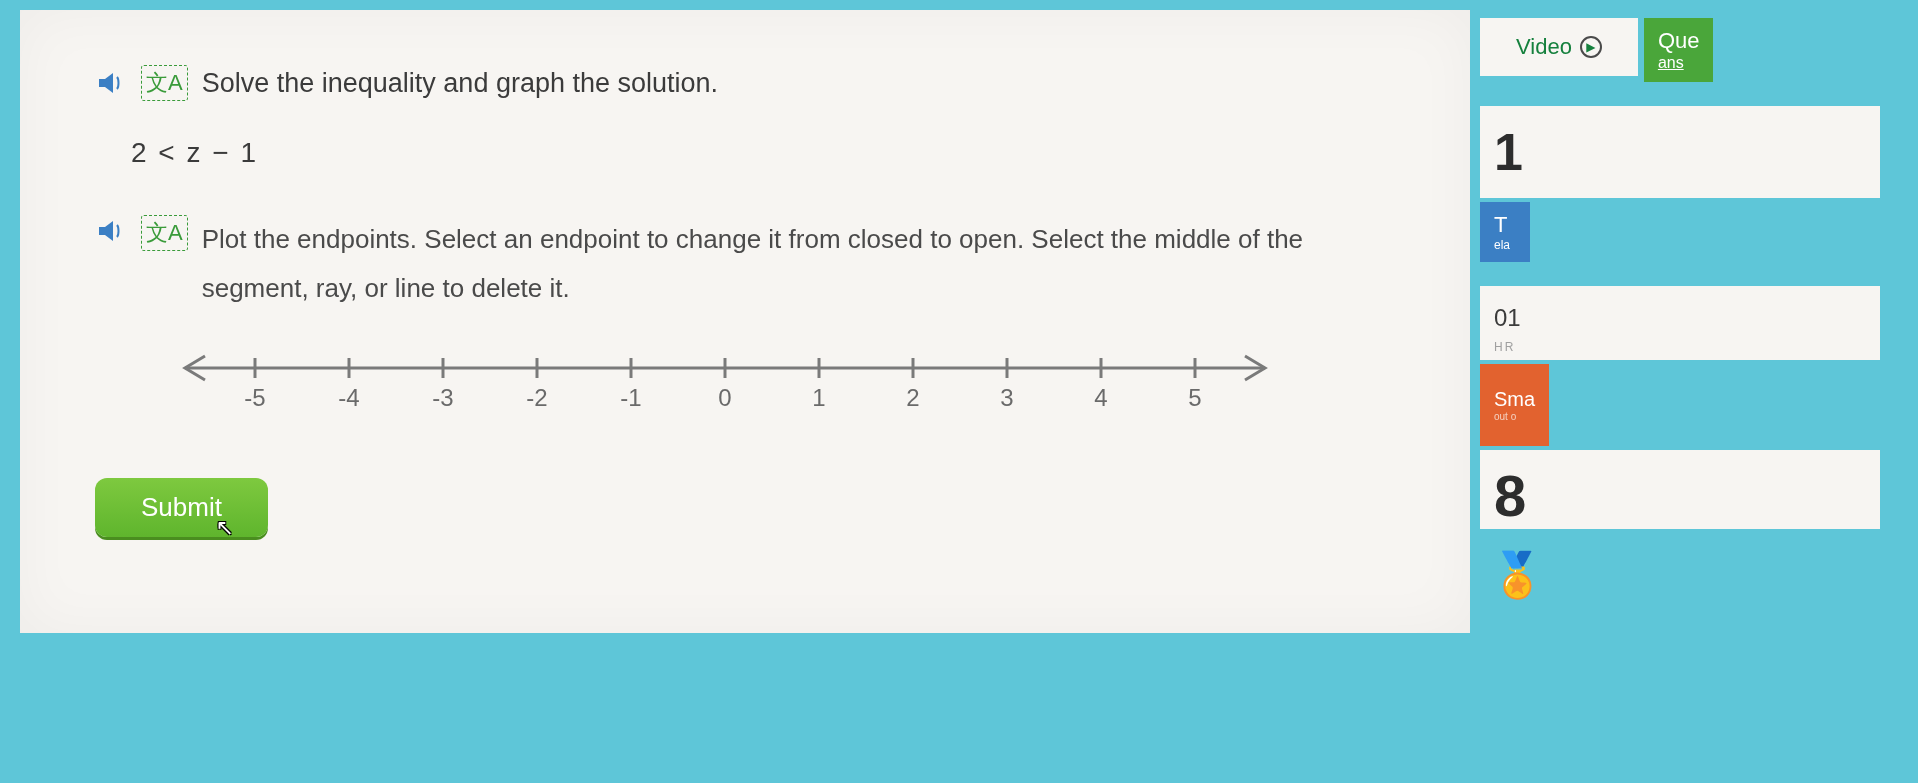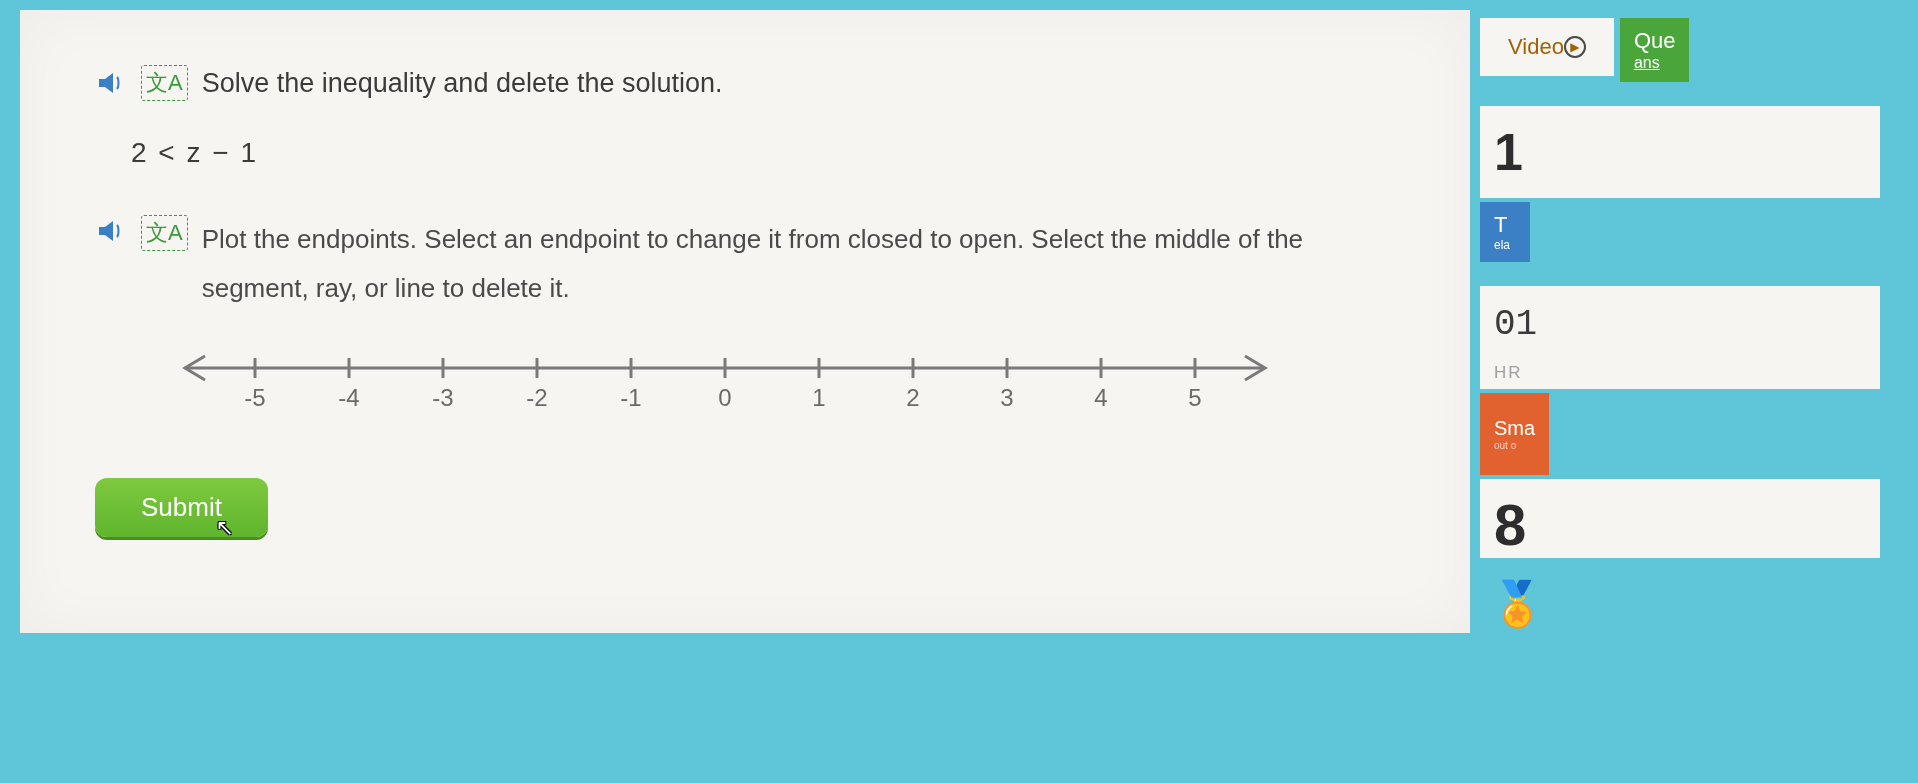--- a/index.html
+++ b/index.html
@@ -78,25 +78,26 @@
       color: #ffffff;
       text-shadow: 1px 1px 0 #000, -1px -1px 0 #000, 1px -1px 0 #000, -1px 1px 0 #000;
     }
     .right-rail {
       float: left;
       width: 400px;
       margin-left: 10px;
     }
     .video-link {
       background: #f7f5f2;
-      color: #a16207;
+      color: #15803d;
       font-size: 22px;
-      padding: 16px 28px;
+      padding: 16px 36px;
       display: inline-flex;
       align-items: center;
+      gap: 8px;
       margin-bottom: 0;
       float: left;
       margin-top: 8px;
     }
     .video-link .play-circle {
       border: 2px solid #4a4a4a;
       border-radius: 50%;
       width: 22px; height: 22px;
       display:inline-flex; align-items:center; justify-content:center;
       font-size: 12px;
@@ -130,22 +131,22 @@
     .box-blue .b2 { font-size:12px; display:block; }
     .timer-box {
       clear: both;
       background: #f7f5f2;
       color: #4a4a4a;
       padding: 18px 14px 6px;
       float: left;
       width: 100%;
       margin-top: 4px;
     }
-    .timer-big { font-size: 36px; color:#3b3b3b;font-family:Liberation Mono, monospace; }
-    .timer-small { font-size: 17px; color:#a0a0a0; letter-spacing:2px; margin-top:18px;}
+    .timer-big { font-size: 24px; color:#3b3b3b; }
+    .timer-small { font-size: 12px; color:#a0a0a0; letter-spacing:2px; margin-top:8px;}
     .box-orange { background: #e2622f; clear:both; float:left; width:auto; min-width:60px; padding:24px 14px; margin-top:4px;}
     .box-orange .b1 { font-size:20px; color:#fff; display:block;}
     .box-orange .b2 { font-size:10px; color:#f4d0c0; display:block;}
     .big-8 {
       clear: both;
       background: #f7f5f2;
       color: #2d2d2d;
       font-size: 58px;
       font-weight: bold;
       padding: 12px 14px 0;
@@ -169,21 +170,21 @@
 <div class="main-panel">
 
   <div class="prompt-row">
     <span class="speaker-icon">
       <svg viewBox="0 0 32 32">
           <path fill="#3b7fc4" d="M4 12v8h6l8 6V6l-8 6H4z"></path>
           <path fill="none" stroke="#3b7fc4" stroke-width="2" d="M22 10c2 2 2 10 0 12"></path>
         </svg>
     </span>
     <span class="translate-icon">文A</span>
-    <span class="prompt-text">Solve the inequality and delete the solution.</span>
+    <span class="prompt-text">Solve the inequality and graph the solution.</span>
   </div>
 
   <div class="inequality">2 &lt; z − 1</div>
 
   <div class="instruction-row">
     <span class="speaker-icon">
       <svg viewBox="0 0 32 32">
           <path fill="#3b7fc4" d="M4 12v8h6l8 6V6l-8 6H4z"></path>
           <path fill="none" stroke="#3b7fc4" stroke-width="2" d="M22 10c2 2 2 10 0 12"></path>
         </svg>

